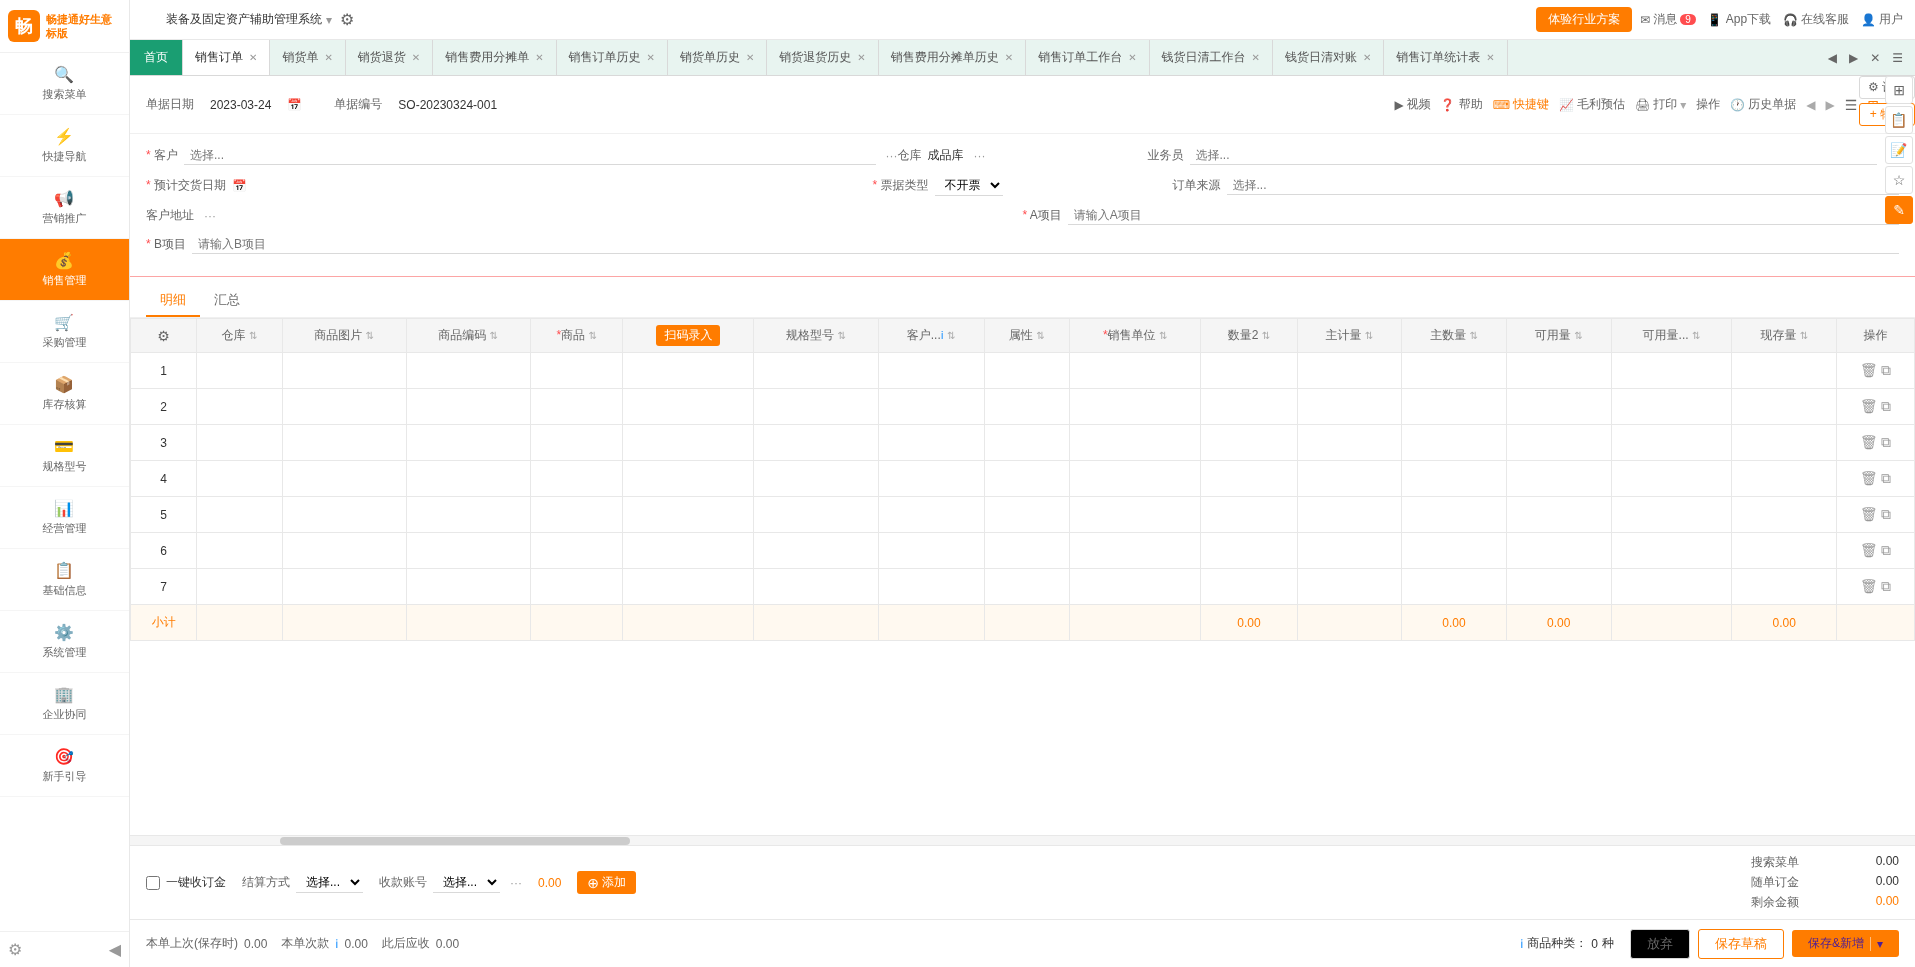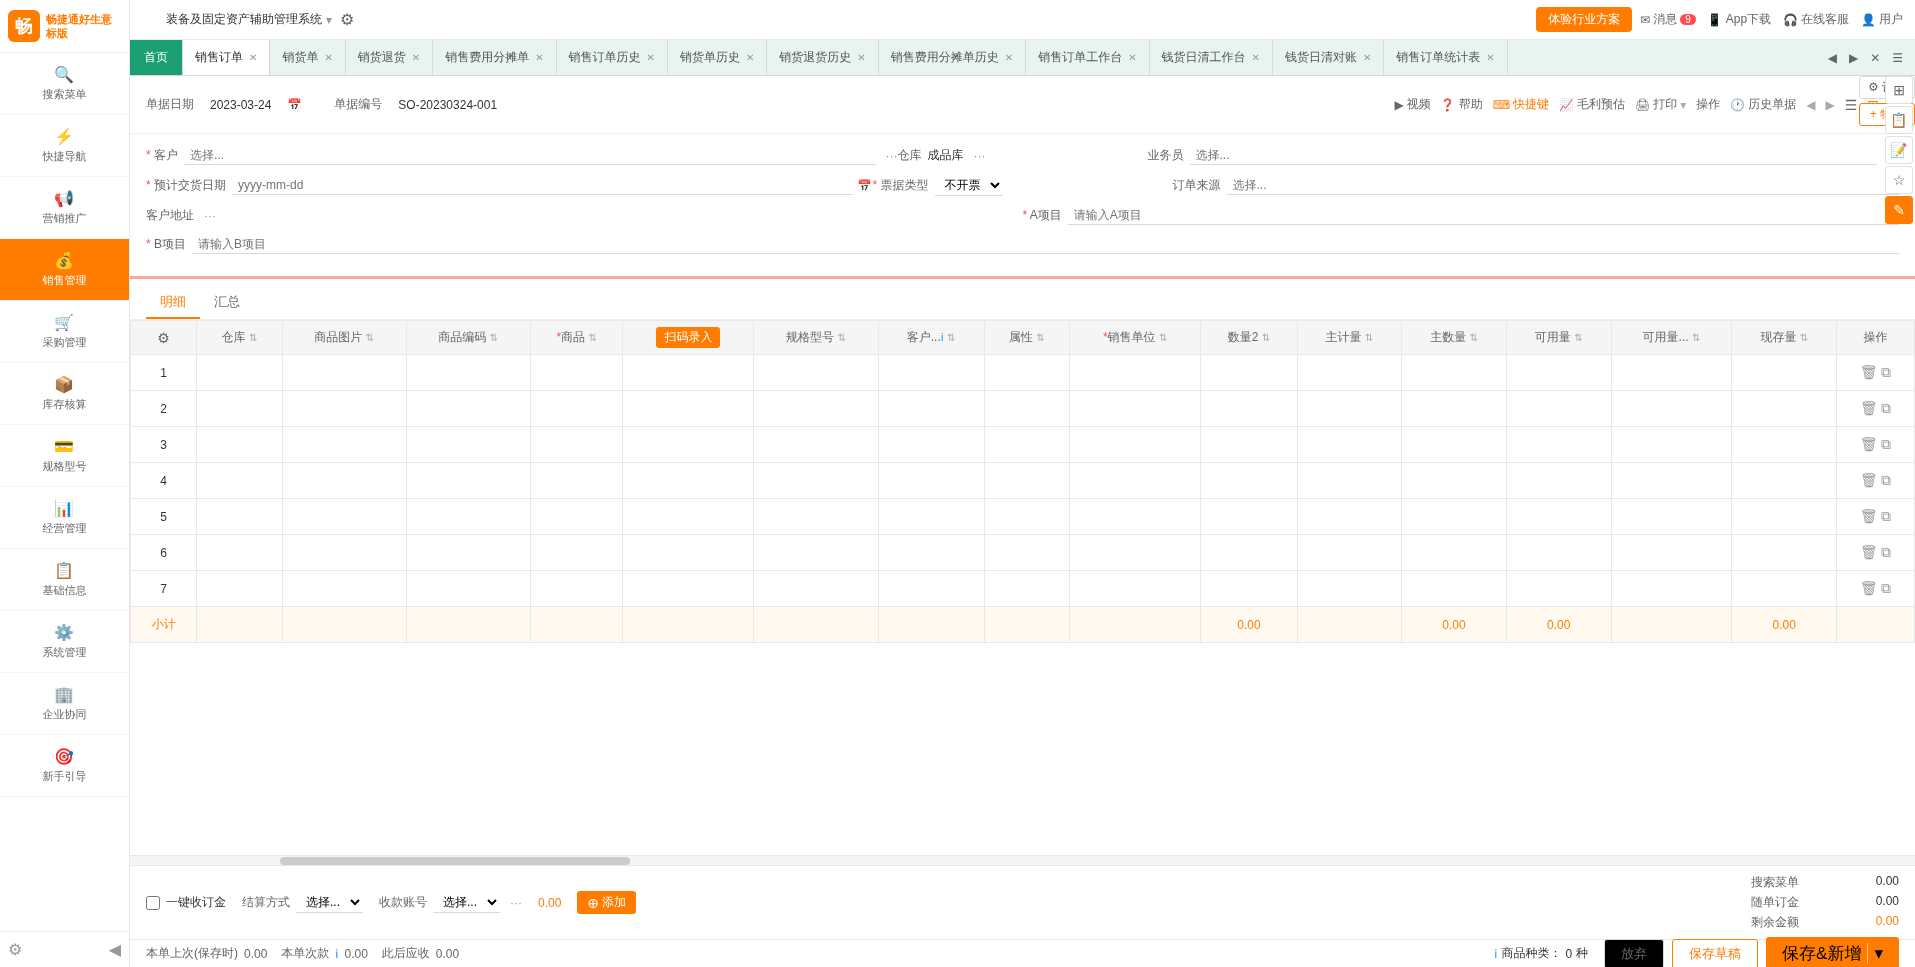--- a/index.html
+++ b/index.html
@@ -48,21 +48,21 @@
     .form-header { padding: 20px 16px; border-bottom: 1px solid #f0f0f0; display: flex; align-items: center; gap: 16px; flex-shrink: 0; }
     .form-header-left { display: flex; align-items: center; gap: 16px; }
     .form-header-right { margin-left: auto; display: flex; align-items: center; gap: 10px; font-size: 12px; color: #666; }
     .form-field-label { color: #666; font-size: 12px; }
     .form-field-value { color: #333; font-size: 12px; }
     .header-action { display: flex; align-items: center; gap: 3px; cursor: pointer; color: #666; font-size: 12px; }
     .btn-set { background: #fff; border: 1px solid #d9d9d9; color: #666; padding: 2px 8px; border-radius: 3px; cursor: pointer; font-size: 12px; }
     .btn-add-material { background: #fff; border: 1px solid #ff7c00; color: #ff7c00; padding: 2px 8px; border-radius: 3px; cursor: pointer; font-size: 12px; }
 
     
-    .form-body { padding: 12px 16px; border-bottom: 3px solid #fca5a5; flex-shrink: 0; }
+    .form-body { padding: 12px 16px; border-bottom: 1px solid #fca5a5; flex-shrink: 0; }
     .form-row { display: flex; align-items: center; gap: 0; margin-bottom: 10px; }
     .form-cell { display: flex; align-items: center; gap: 6px; flex: 1; }
     .field-label { color: #666; font-size: 12px; white-space: nowrap; }
     .field-label.required::before { content: '* '; color: #ff4d4f; }
     .field-input { border: none; border-bottom: 1px solid #d9d9d9; padding: 2px 6px; font-size: 12px; color: #999; outline: none; min-width: 120px; flex: 1; }
     .field-select { border: none; border-bottom: 1px solid #d9d9d9; padding: 2px 6px; font-size: 12px; background: #fff; outline: none; cursor: pointer; }
     .more-btn { color: #999; cursor: pointer; font-size: 12px; margin-left: 4px; }
     .date-icon { color: #999; cursor: pointer; }
 
     
@@ -88,27 +88,27 @@
     .bottom-bar .field-group { display: flex; align-items: center; gap: 6px; }
     .checkbox { width: 14px; height: 14px; cursor: pointer; }
     .add-btn { background: #ff7c00; color: #fff; border: none; padding: 3px 10px; border-radius: 3px; cursor: pointer; font-size: 12px; display: flex; align-items: center; gap: 3px; }
     .bottom-right { margin-left: auto; display: flex; flex-direction: column; align-items: flex-end; gap: 3px; font-size: 12px; }
     .amount-row { display: flex; justify-content: space-between; gap: 40px; }
     .amount-label { color: #666; }
     .amount-value { color: #333; font-weight: 500; min-width: 60px; text-align: right; }
     .amount-value.highlight { color: #ff7c00; }
 
     
-    .footer { height: 28px; background: #fff; border-top: 1px solid #e8e8e8; display: flex; align-items: center; padding: 0 16px; gap: 16px; flex-shrink: 0; }
+    .footer { height: 48px; background: #fff; border-top: 1px solid #e8e8e8; display: flex; align-items: center; padding: 0 16px; gap: 16px; flex-shrink: 0; }
     .footer-info { display: flex; align-items: center; gap: 6px; font-size: 12px; color: #666; }
     .footer-spacer { flex: 1; }
     .footer-actions { display: flex; align-items: center; gap: 8px; }
     .btn-discard { background: #000000; border: 1px solid #d9d9d9; color: #666; padding: 5px 16px; border-radius: 3px; cursor: pointer; font-size: 13px; }
     .btn-save-draft { background: #fff; border: 1px solid #ff7c00; color: #ff7c00; padding: 5px 16px; border-radius: 3px; cursor: pointer; font-size: 13px; }
-    .btn-save-new { background: #ff7c00; color: #000000; border: none; padding: 5px 16px; border-radius: 3px; cursor: pointer; font-size: 17px; display: flex; align-items: center; gap: 4px; }
+    .btn-save-new { background: #ff7c00; color: #4c1d95; border: none; padding: 5px 16px; border-radius: 3px; cursor: pointer; font-size: 12px; display: flex; align-items: center; gap: 4px; }
     .goods-count { display: flex; align-items: center; gap: 4px; }
 
     
     .table-wrapper::-webkit-scrollbar { height: 8px; width: 8px; }
     .table-wrapper::-webkit-scrollbar-track { background: #f1f1f1; }
     .table-wrapper::-webkit-scrollbar-thumb { background: #ccc; border-radius: 4px; }
     .icon-btn-side { width: 28px; height: 28px; display: flex; align-items: center; justify-content: center; background: #fff; border: 1px solid #e0e0e0; border-radius: 3px; cursor: pointer; color: #666; font-size: 14px; }
 
     .orange { color: #ff7c00; }
     .info-icon { color: #1890ff; cursor: pointer; }
@@ -347,21 +347,20 @@
           <div class="form-cell">
             <span class="field-label">业务员</span>
             <input class="field-input" type="text" placeholder="选择..." style="">
             <span class="more-btn">···</span>
           </div>
         </div>
 
         <div class="form-row">
           <div class="form-cell">
             <span class="field-label required">预计交货日期</span>
-            <input class="field-input" type="text" placeholder="yyyy-mm-dd" style="">
             <span class="date-icon">📅</span>
           </div>
           <div class="form-cell" style="max-width:300px;">
             <span class="field-label required">票据类型</span>
             <select class="field-select">
               <option>不开票</option>
             </select>
           </div>
           <div class="form-cell">
             <span class="field-label">订单来源</span>

